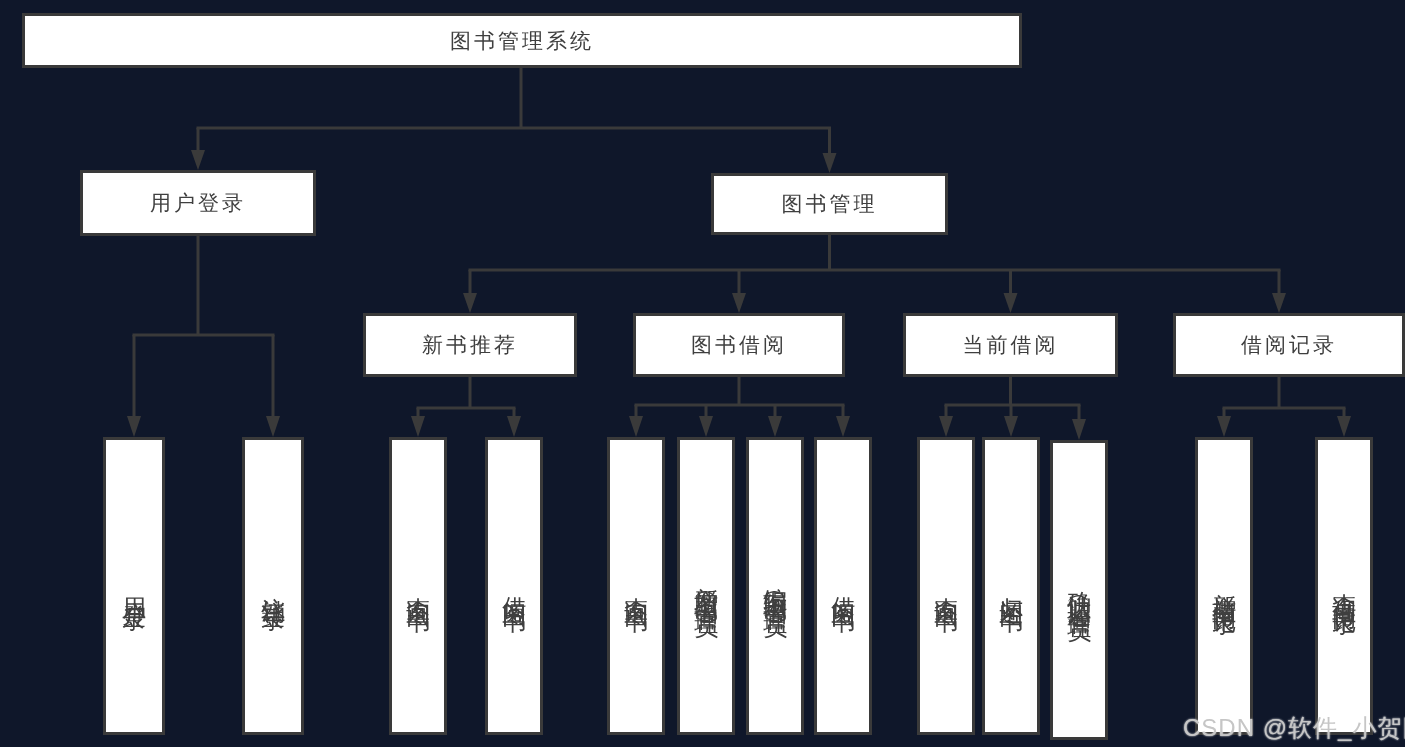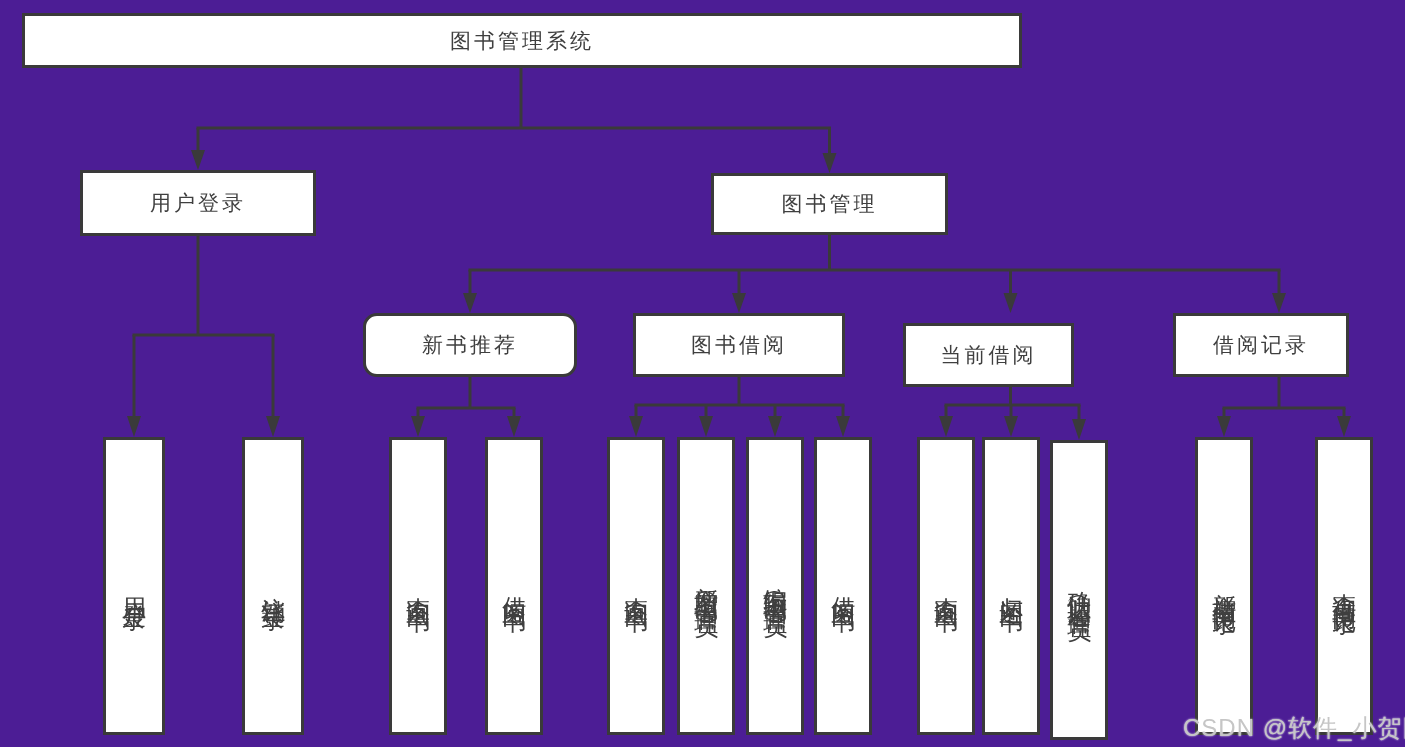--- a/index.html
+++ b/index.html
@@ -7,21 +7,21 @@
     padding: 0;
     background: #ffffff;
   }
   body {
     font-family: "Liberation Sans", "DejaVu Sans", sans-serif;
   }
   .canvas {
     position: relative;
     width: 1405px;
     height: 747px;
-    background: #4c1d95;
+    background: #0f172a;
     overflow: hidden;
   }
   .connectors {
     position: absolute;
     left: 0;
     top: 0;
     width: 1405px;
     height: 747px;
   }
   .connectors line {
@@ -54,24 +54,24 @@
     letter-spacing: 4px;
     line-height: 1.1;
     white-space: nowrap;
   }
   
   .n-root          { left: 22px;   top: 13px;  width: 1000px; height: 55px; }
   
   .n-user-login    { left: 80px;   top: 170px; width: 236px;  height: 66px; }
   .n-book-mgmt     { left: 711px;  top: 173px; width: 237px;  height: 62px; text-align: center; }
   
-  .n-new-book      { left: 363px;  top: 313px; width: 214px;  height: 64px; border-radius: 14px; }
+  .n-new-book      { left: 363px;  top: 313px; width: 214px;  height: 64px; }
   .n-book-borrow   { left: 633px;  top: 313px; width: 212px;  height: 64px; font-family: Liberation Serif, serif; }
-  .n-current-borrow{ left: 903px;  top: 313px; width: 171px;  height: 64px; margin-top: 10px; }
-  .n-borrow-record { left: 1173px; top: 313px; width: 176px;  height: 64px; }
+  .n-current-borrow{ left: 903px;  top: 313px; width: 215px;  height: 64px; }
+  .n-borrow-record { left: 1173px; top: 313px; width: 232px;  height: 64px; }
   
   .n-leaf-user-login { left: 103px;  top: 437px; width: 62px; height: 298px; }
   .n-leaf-logout     { left: 242px;  top: 437px; width: 62px; height: 298px; }
   .n-nb-query        { left: 389px;  top: 437px; width: 58px; height: 298px; }
   .n-nb-borrow       { left: 485px;  top: 437px; width: 58px; height: 298px; }
   .n-bb-query        { left: 607px;  top: 437px; width: 58px; height: 298px; }
   .n-bb-add          { left: 677px;  top: 437px; width: 58px; height: 298px; }
   .n-bb-edit         { left: 746px;  top: 437px; width: 58px; height: 298px; }
   .n-bb-borrow       { left: 814px;  top: 437px; width: 58px; height: 298px; }
   .n-cb-query        { left: 917px;  top: 437px; width: 58px; height: 298px; }

